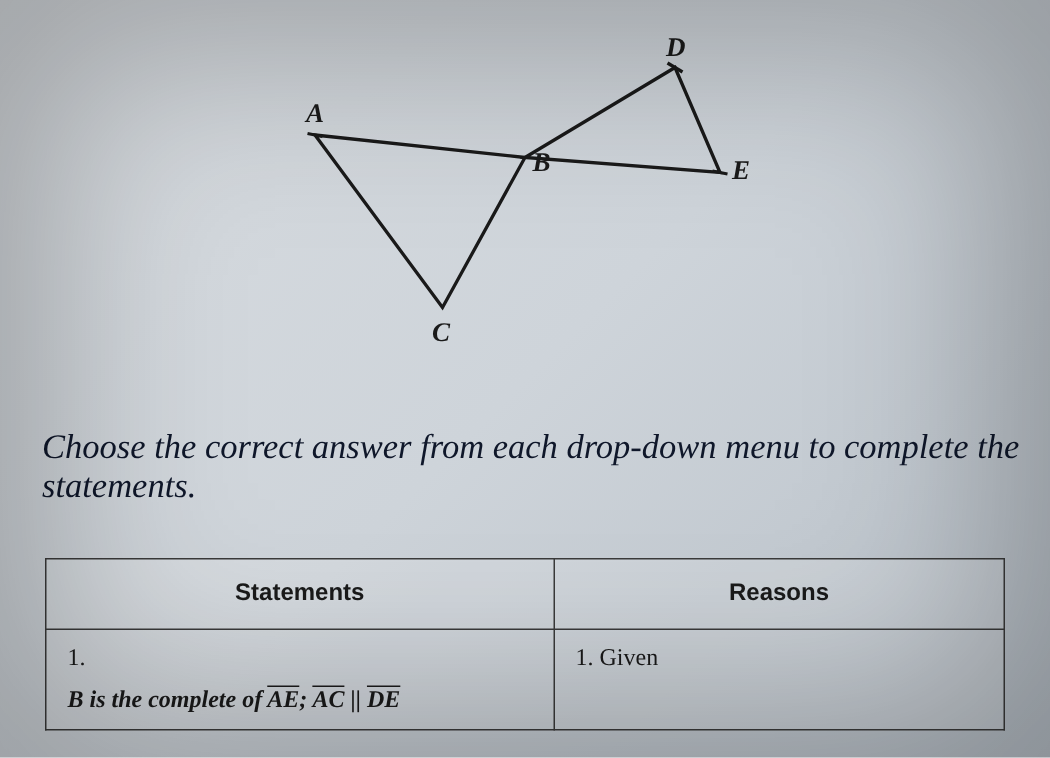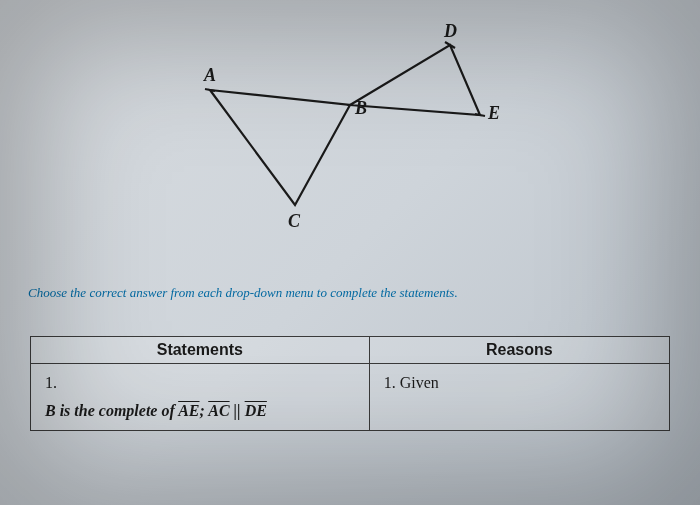--- a/index.html
+++ b/index.html
@@ -34,42 +34,42 @@
       position: absolute;
       font-weight: bold;
       font-style: italic;
       font-family: 'Times New Roman', serif;
       font-size: 18px;
       color: #1a1a1a;
     }
     .instruction {
       font-family: 'Times New Roman', serif;
       font-style: italic;
-      font-size: 13px;
-      color: #0369a1;
+      font-size: 23px;
+      color: #0f172a;
       margin: 25px 0 35px 8px;
     }
     .proof-table {
       width: 640px;
       margin-left: 10px;
       border-collapse: collapse;
       background: rgba(255,255,255,0.15);
     }
     .proof-table th, .proof-table td {
       border: 1px solid #3a3a3a;
       padding: 10px 14px;
       text-align: left;
       vertical-align: top;
     }
     .proof-table th {
       font-family: Arial, sans-serif;
       font-weight: bold;
       font-size: 16px;
       text-align: center;
-      padding: 4px;
+      padding: 14px;
       color: #1a1a1a;
     }
     .proof-table td {
       font-family: 'Times New Roman', serif;
       font-size: 16px;
       color: #1a1a1a;
     }
     .row-num {
       display: block;
       margin-bottom: 10px;

